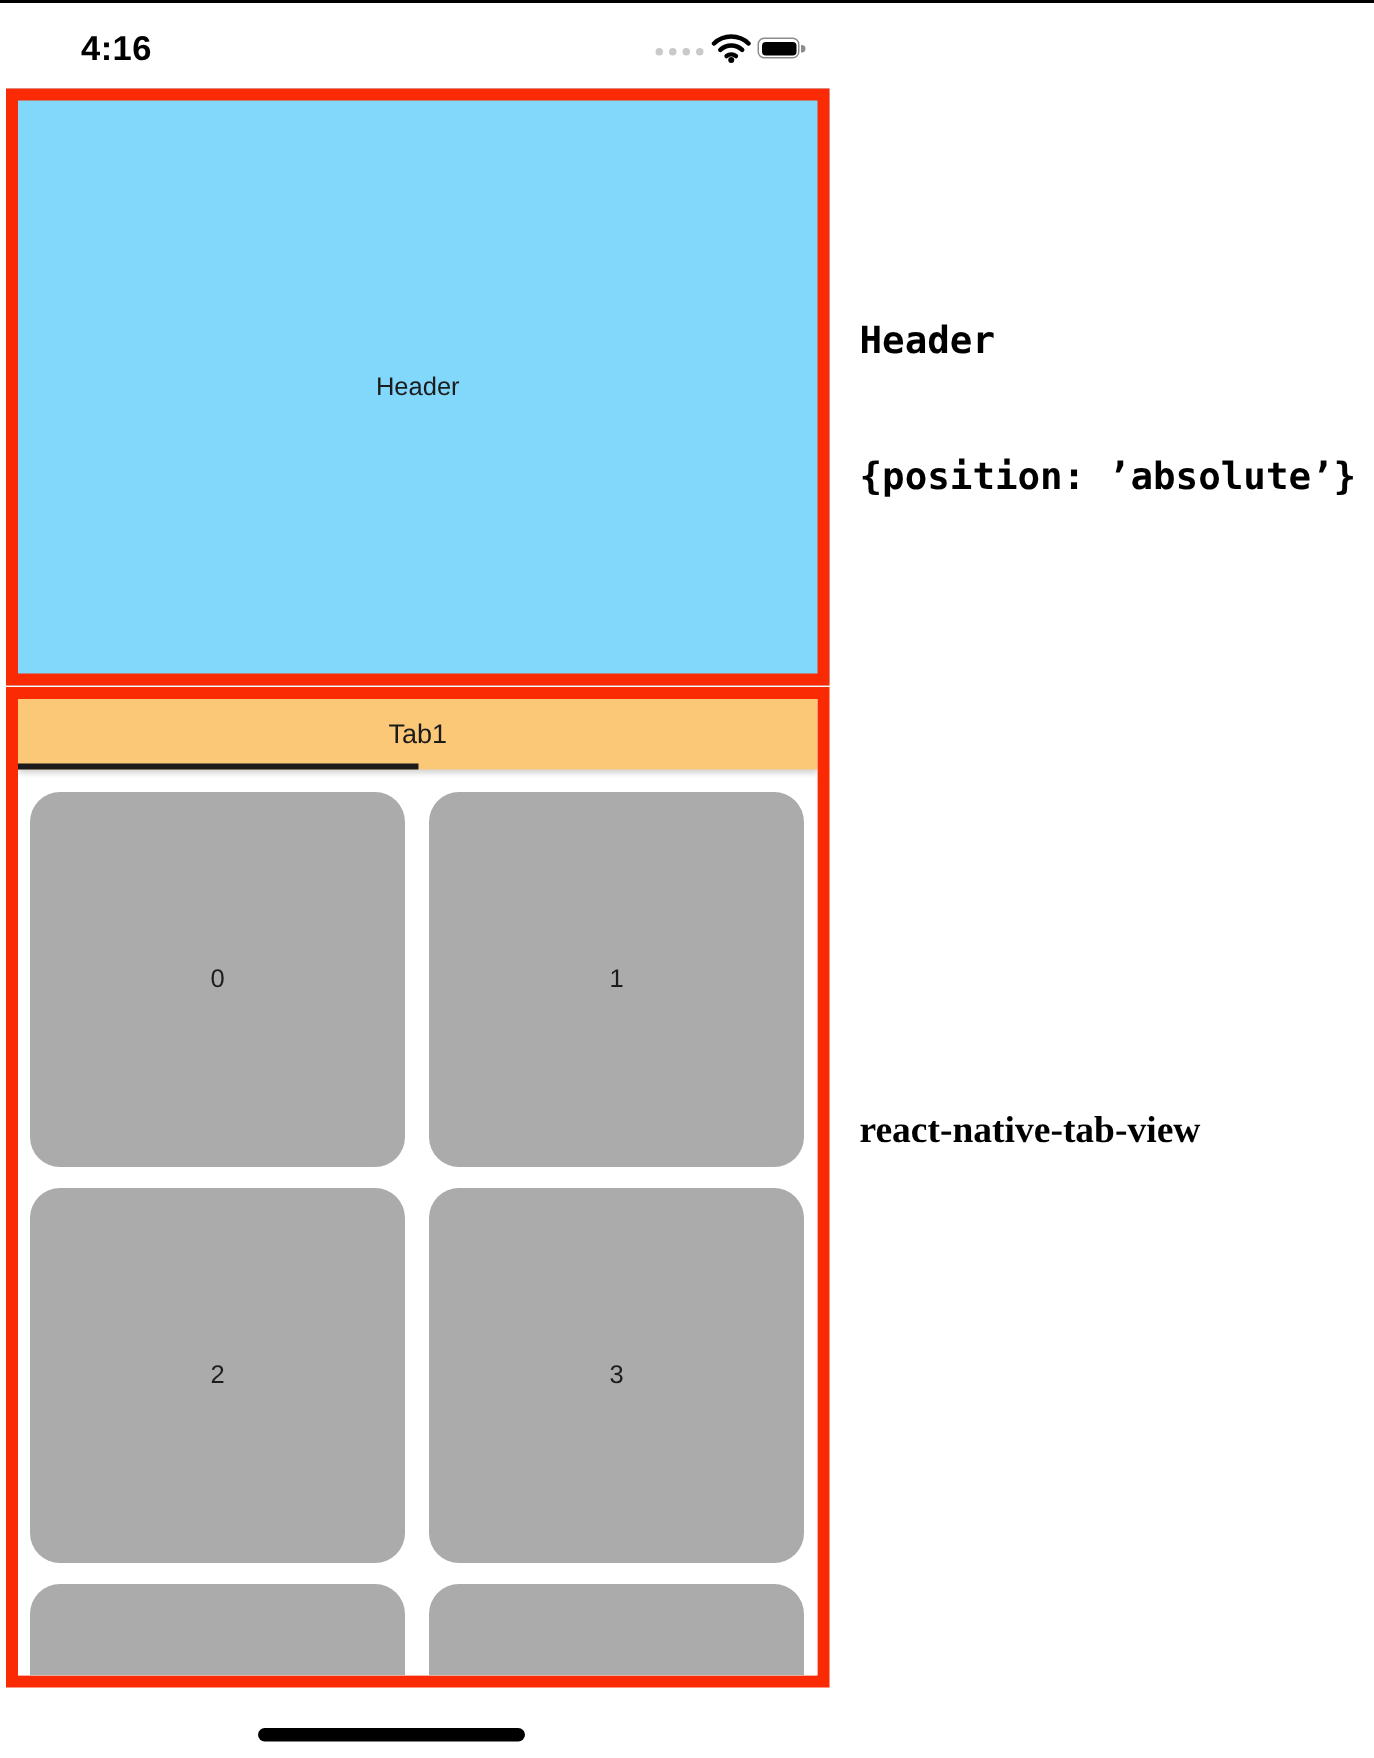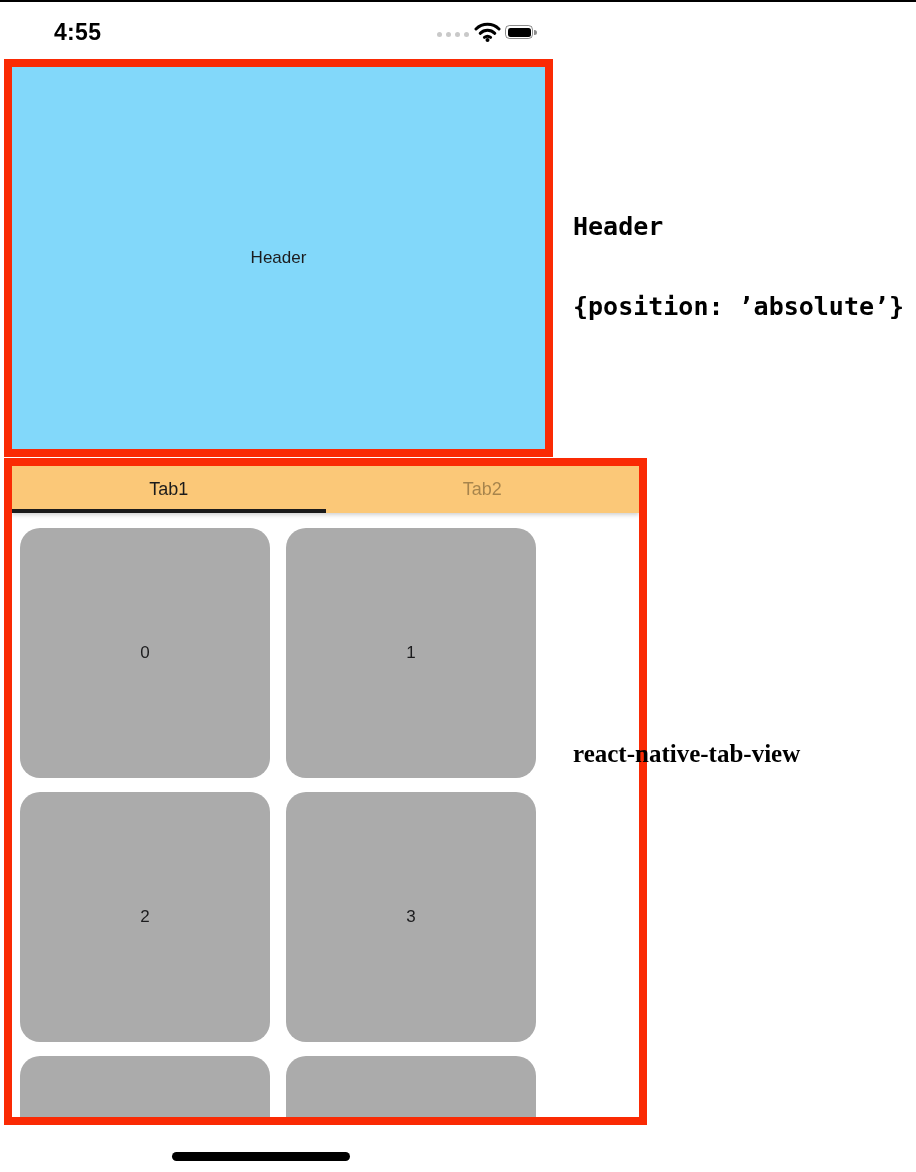--- a/index.html
+++ b/index.html
@@ -48,21 +48,21 @@
   
   .header-box{
     position:absolute;left:4px;top:59px;width:549px;height:398px;
     border:8px solid var(--annotation-red);
     background:var(--header-blue);
     display:flex;align-items:center;justify-content:center;
   }
   .header-box .label{font-size:17px;color:#1C1C1E;}
   
   .tabview-box{
-    position:absolute;left:4px;top:458px;width:643px;height:667px;
+    position:absolute;left:4px;top:458px;width:549px;height:667px;
     border:8px solid var(--annotation-red);
     background:#fff;overflow:hidden;
     display:flex;flex-direction:column;
   }
   .tabbar{
     position:relative;height:47px;flex:0 0 47px;
     background:var(--tab-orange);
     display:flex;z-index:2;
     box-shadow:0 2px 4px rgba(0,0,0,0.18);
   }
@@ -89,35 +89,35 @@
     font-size:17px;color:#1C1C1E;
   }
   
   .anno{
     position:absolute;left:573px;
     font-family:"DejaVu Sans Mono", monospace;
     font-weight:bold;font-size:25px;color:#000;
     white-space:nowrap;line-height:30px;
   }
   .anno-header{top:212px;}
-  .anno-style{top:292px;}
+  .anno-style{top:303px;}
   .anno-lib{top:739px;font-family:Liberation Serif, serif;}
   
   .home-indicator{
     position:absolute;left:172px;top:1152px;width:178px;height:9px;
     border-radius:5px;background:#000;cursor:grab;
   }
 </style>
 </head>
 <body>
 
 <div class="topline"></div>
 
 <div>
-  <span class="statusbar-time">4:55</span>
+  <span class="statusbar-time">4:16</span>
   <div class="status-icons">
     <span class="cell-dots">
         <i></i>
         <i></i>
         <i></i>
         <i></i>
       </span>
     <span class="wifi">
       <svg width="27" height="20" viewBox="0 0 27 20">
         <path d="M2 7 a16.5 16.5 0 0 1 23 0" fill="none" stroke="#000" stroke-width="3" stroke-linecap="round"></path>
@@ -134,23 +134,20 @@
 </div>
 
 <div class="header-box">
   <span class="label">Header</span>
 </div>
 
 <div class="tabview-box">
   <div class="tabbar">
     <div class="tab active">
       <span>Tab1</span>
-    </div>
-    <div class="tab inactive">
-      <span>Tab2</span>
     </div>
     <div class="tab-indicator"></div>
   </div>
   <div class="card-grid">
     <div class="card">
         <span>0</span>
       </div>
     <div class="card">
         <span>1</span>
       </div>

